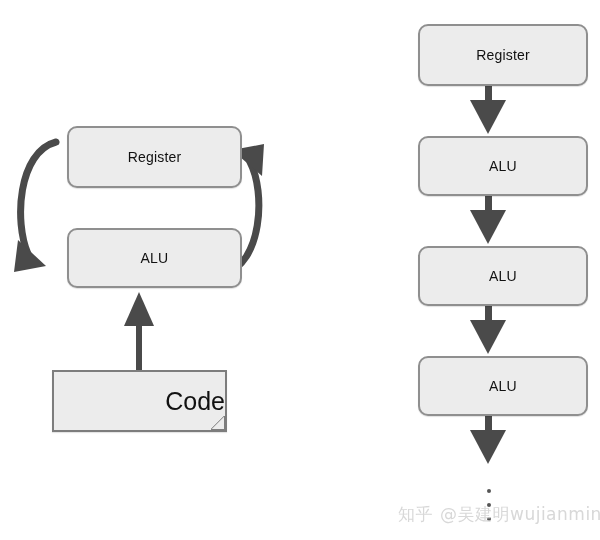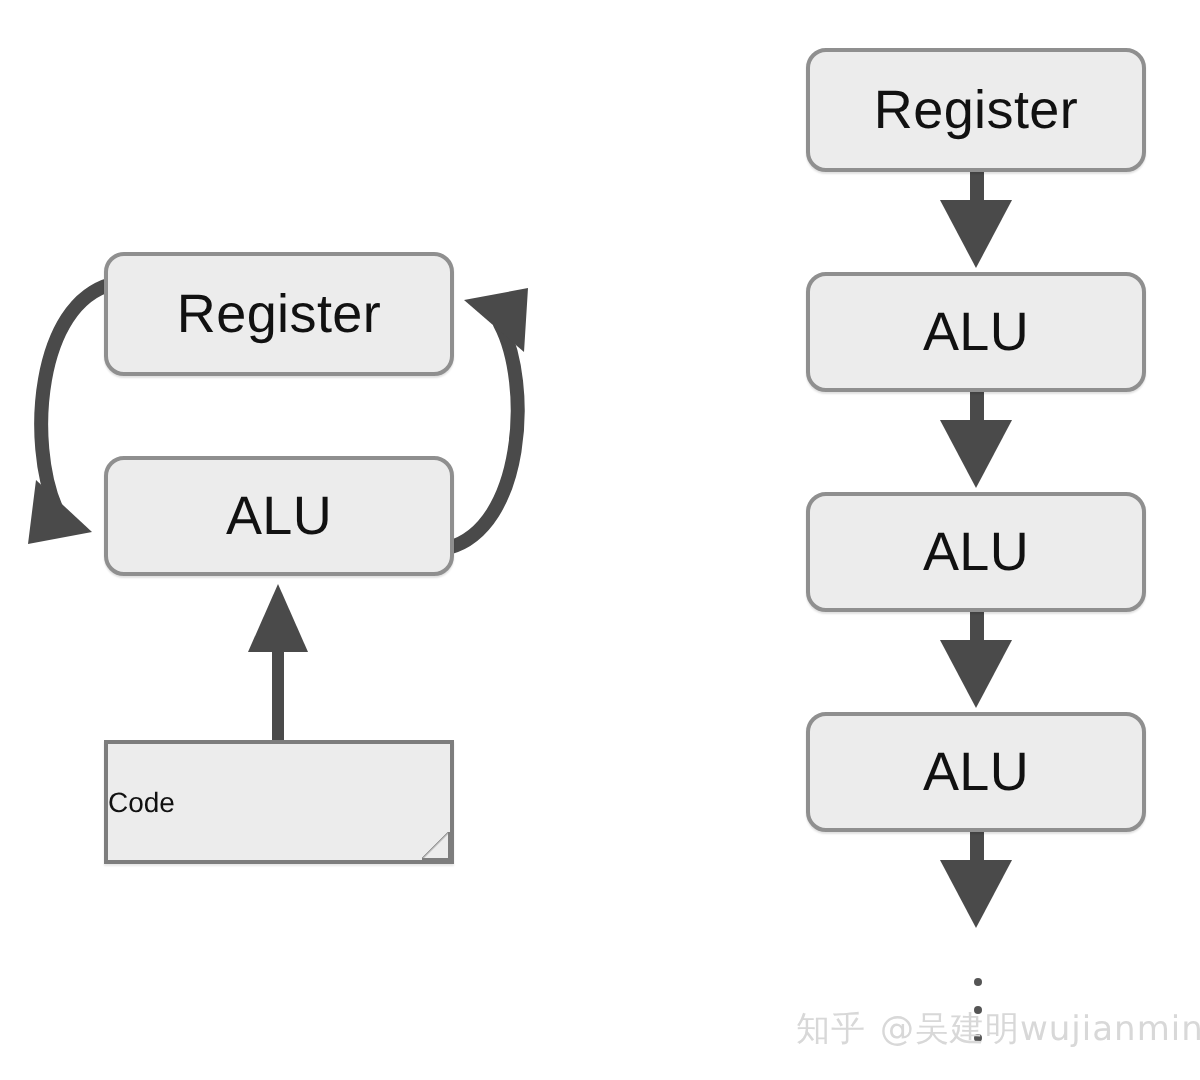--- a/index.html
+++ b/index.html
@@ -22,41 +22,42 @@
   .node {
     position: absolute;
     box-sizing: border-box;
     background: #ececec;
     border: 2px solid #8f8f8f;
     border-radius: 10px;
     display: flex;
     align-items: center;
     justify-content: center;
     color: #111111;
-    font-size: 27px;
+    font-size: 14px;
     letter-spacing: 0.2px;
     box-shadow: 0 1px 1px rgba(0,0,0,0.12);
+    margin-left: 15px;
   }
   .node span {
     display: block;
     line-height: 1;
   }
 
   
   .doc-node {
     position: absolute;
     box-sizing: border-box;
     background: #ececec;
     border: 2px solid #7d7d7d;
     border-radius: 0;
     display: flex;
     align-items: center;
-    justify-content: flex-start;
+    justify-content: flex-end;
     color: #111111;
-    font-size: 14px;
+    font-size: 25px;
     box-shadow: 0 1px 1px rgba(0,0,0,0.10);
   }
   .doc-fold {
     position: absolute;
     right: -1px;
     bottom: -1px;
     width: 15px;
     height: 15px;
     background: linear-gradient(135deg, rgba(0,0,0,0) 0%, rgba(0,0,0,0) 48%, #9a9a9a 50%, #cfcfcf 54%, #ececec 56%, #ececec 100%);
     border-right: 2px solid #7d7d7d;

